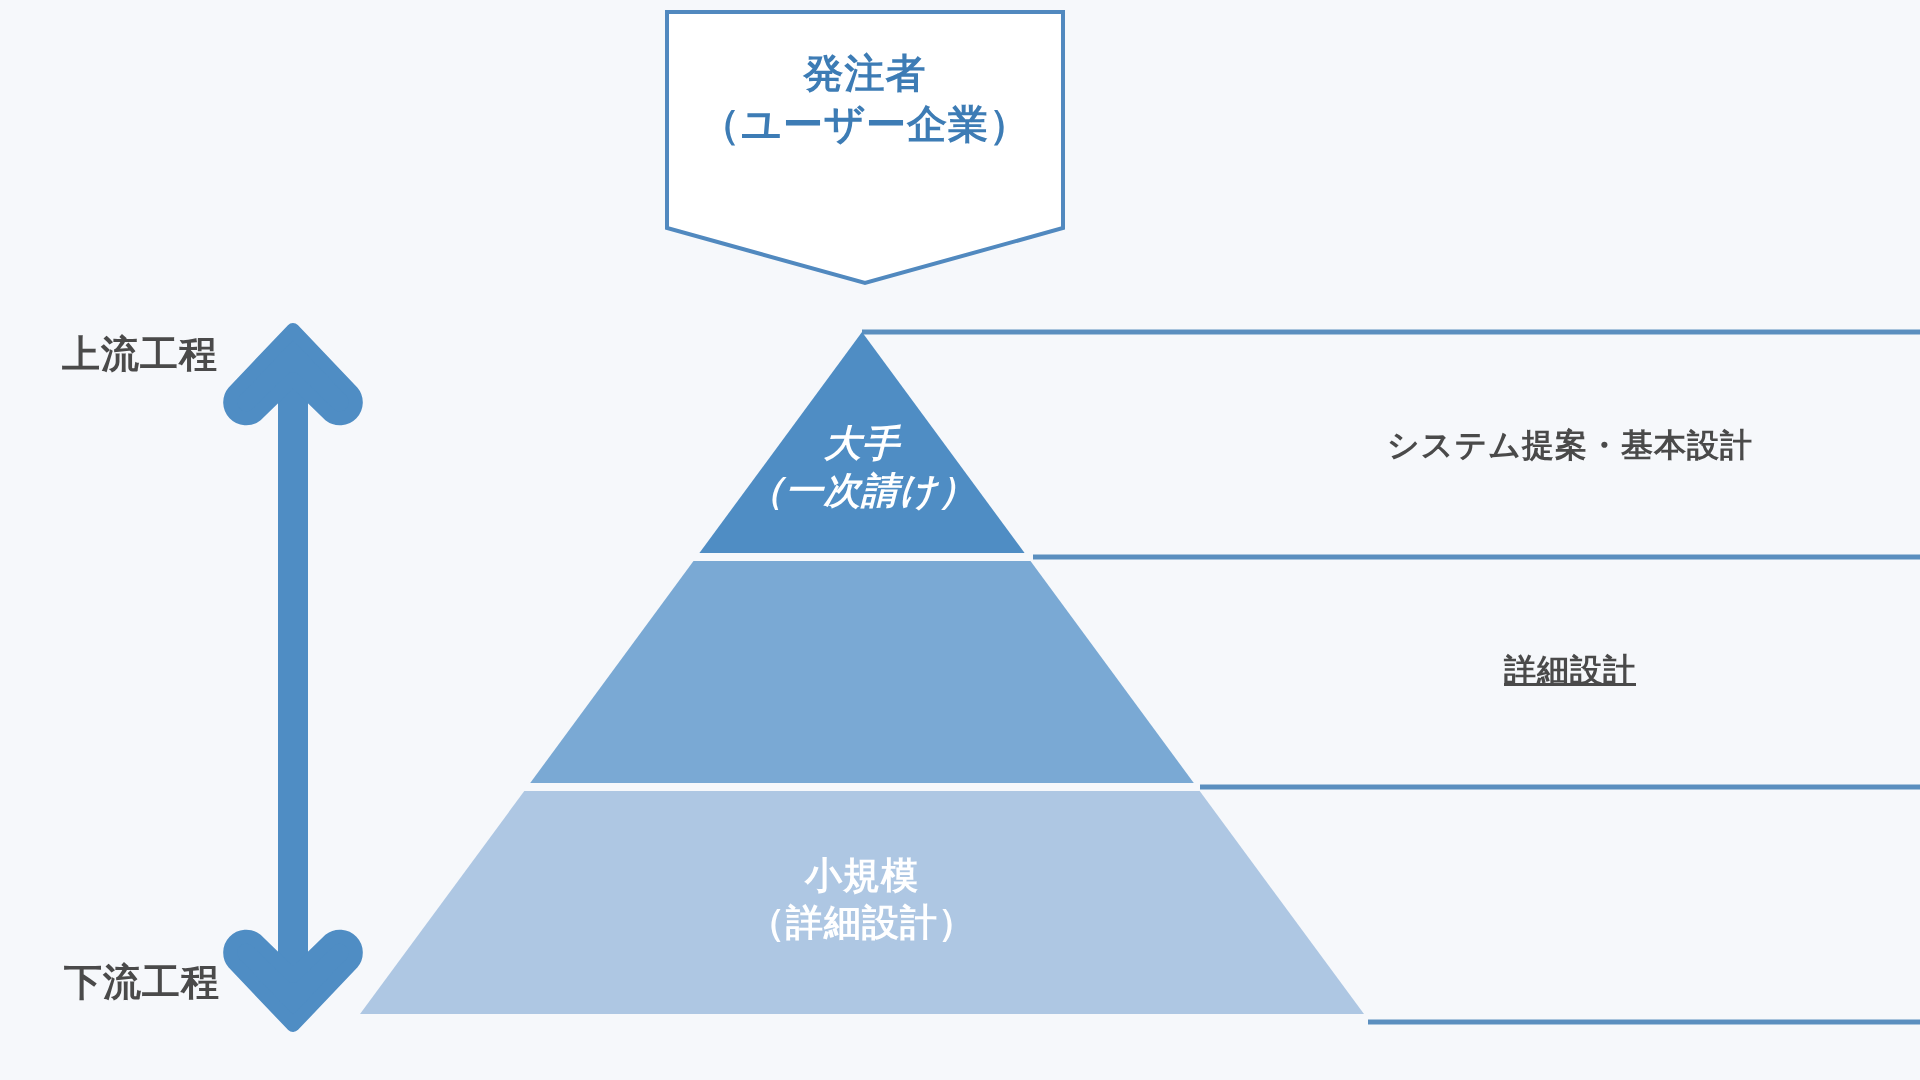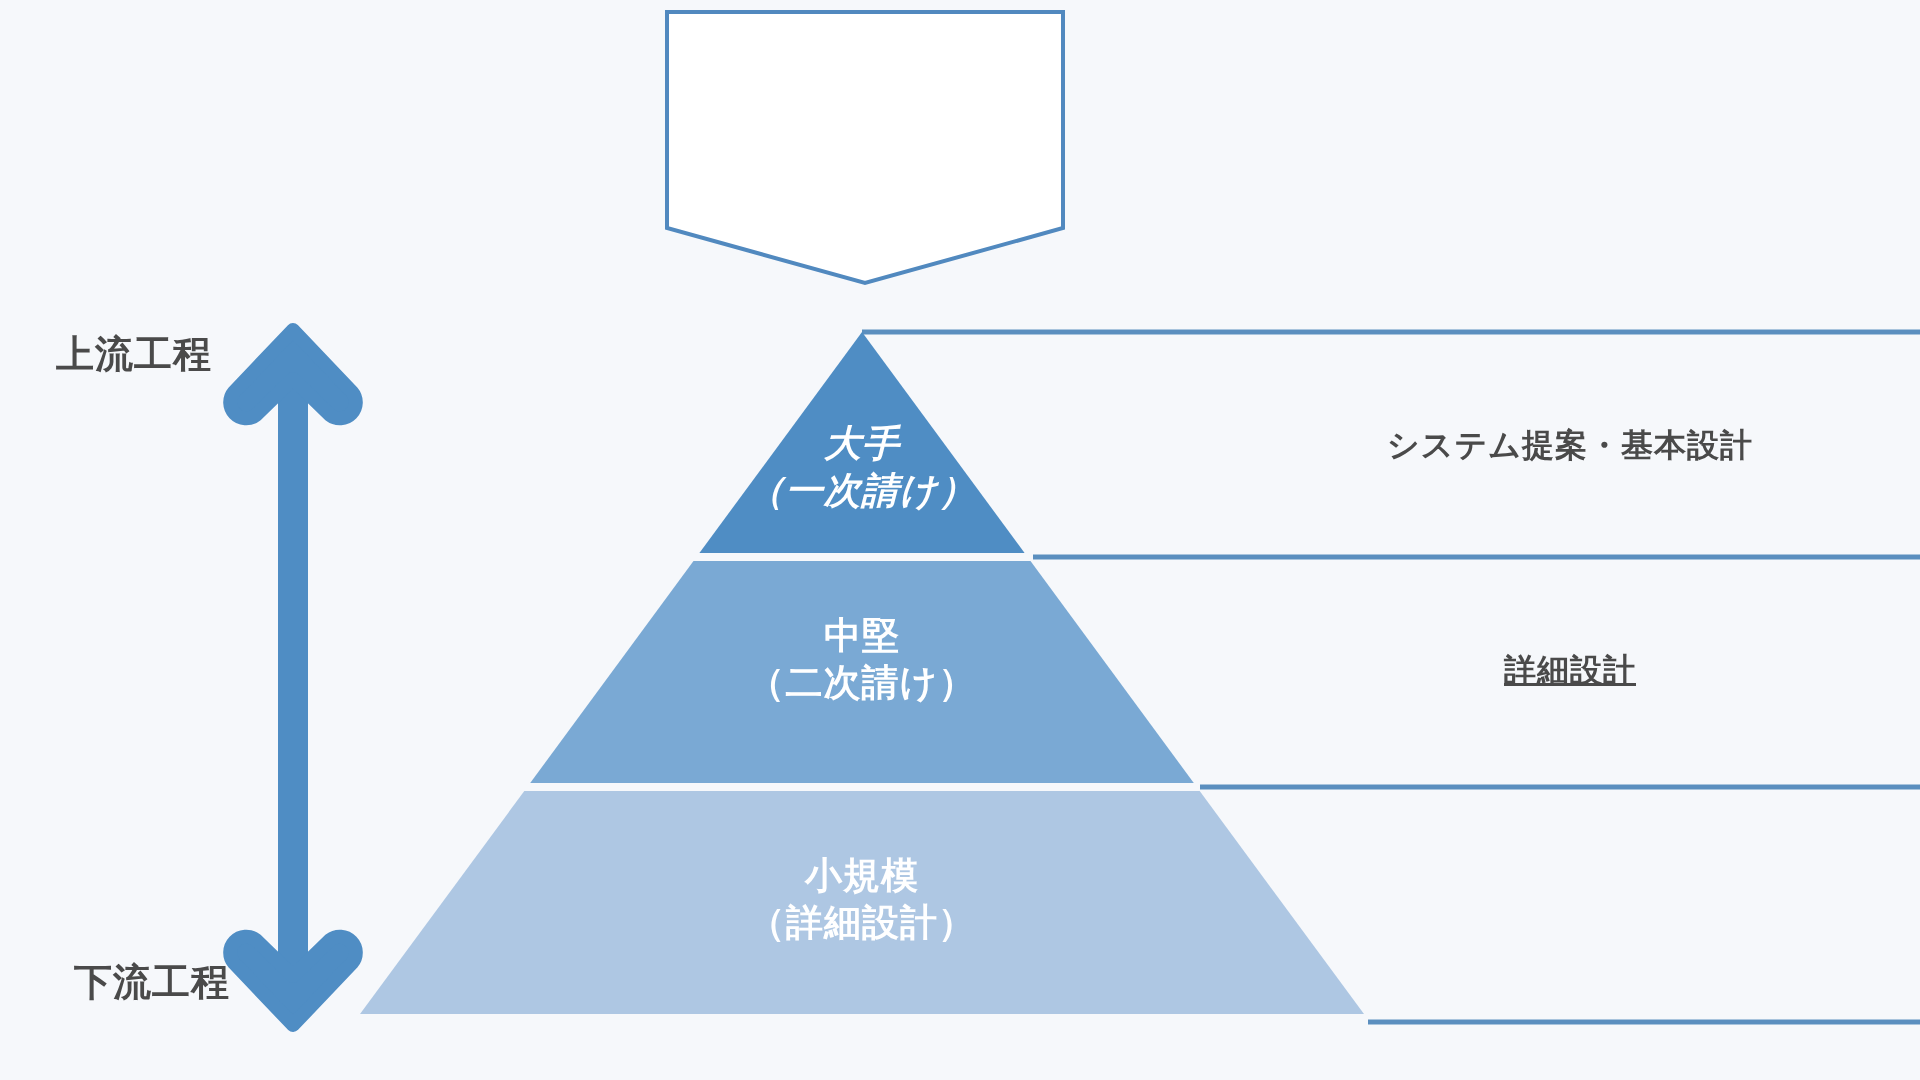--- a/index.html
+++ b/index.html
@@ -52,22 +52,22 @@
   #tier-label-1 { left: 642px; top: 612px; width: 440px; }
   #tier-label-2 { left: 642px; top: 852px; width: 440px; }
 
   
   .axis-label {
     color: #4a4a4a;
     font-size: 38px;
     letter-spacing: 1px;
     text-align: left;
   }
-  #axis-label-top    { left: 56px;  top: 330px; width: 230px; }
-  #axis-label-bottom { left: 74px;  top: 958px; width: 230px; }
+  #axis-label-top    { left: 62px;  top: 330px; width: 230px; }
+  #axis-label-bottom { left: 64px;  top: 958px; width: 230px; }
 
   
   .phase-label {
     color: #4a4a4a;
     font-size: 32px;
     letter-spacing: 1px;
   }
   #phase-label-0 { left: 1240px; top: 425px; width: 660px; }
   #phase-label-1 { left: 1240px; top: 650px; width: 660px; text-decoration: underline; }
   #phase-label-2 { left: 1240px; top: 878px; width: 660px; }
@@ -99,26 +99,26 @@
       <rect x="278" y="345" width="30" height="655" fill="#4f8dc4"></rect>
 
       <path d="M293 330 L352 392 A16 16 0 0 1 330 415 L293 379 L256 415
                A16 16 0 0 1 234 392 Z" fill="#4f8dc4" stroke="#4f8dc4" stroke-width="14" stroke-linejoin="round" stroke-linecap="round"></path>
 
       <path d="M293 1025 L234 963 A16 16 0 0 1 256 940 L293 976 L330 940
                A16 16 0 0 1 352 963 Z" fill="#4f8dc4" stroke="#4f8dc4" stroke-width="14" stroke-linejoin="round" stroke-linecap="round"></path>
     </g>
   </svg>
 
+  <div class="txt client-label">発注者
+（ユーザー企業）</div>
 
   <div class="txt tier-label" id="tier-label-0">大手
 （一次請け）</div>
 
-  <div class="txt tier-label" id="tier-label-1">中堅
-（二次請け）</div>
 
   <div class="txt tier-label" id="tier-label-2">小規模
 （詳細設計）</div>
 
   <div class="txt axis-label" id="axis-label-top">上流工程</div>
 
   <div class="txt axis-label" id="axis-label-bottom">下流工程</div>
 
   <div class="txt phase-label" id="phase-label-0">システム提案・基本設計</div>
 

